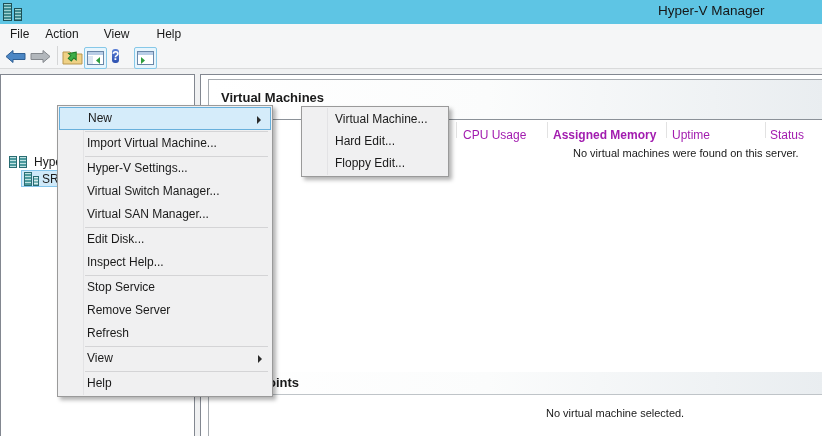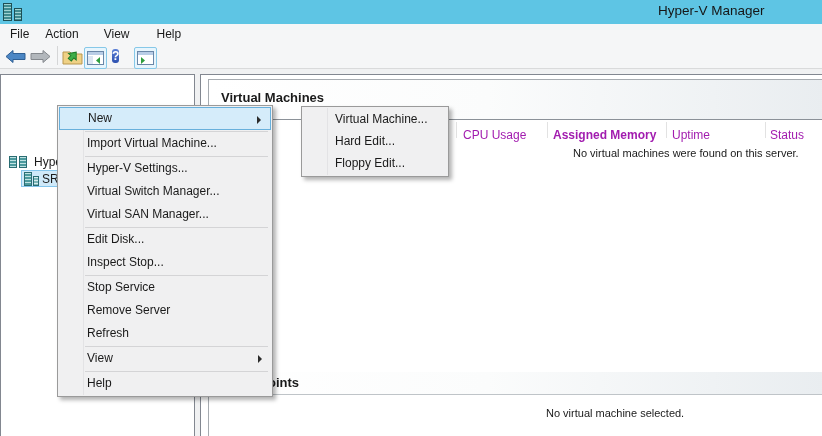--- a/index.html
+++ b/index.html
@@ -207,21 +207,21 @@
       <span>Virtual Switch Manager...</span>
     </div>
     <div class="mi">
       <span>Virtual SAN Manager...</span>
     </div>
     <div class="msep"></div>
     <div class="mi">
       <span>Edit Disk...</span>
     </div>
     <div class="mi">
-      <span>Inspect Stop...</span>
+      <span>Inspect Help...</span>
     </div>
     <div class="msep"></div>
     <div class="mi">
       <span>Stop Service</span>
     </div>
     <div class="mi">
       <span>Remove Server</span>
     </div>
     <div class="mi">
       <span>Refresh</span>

